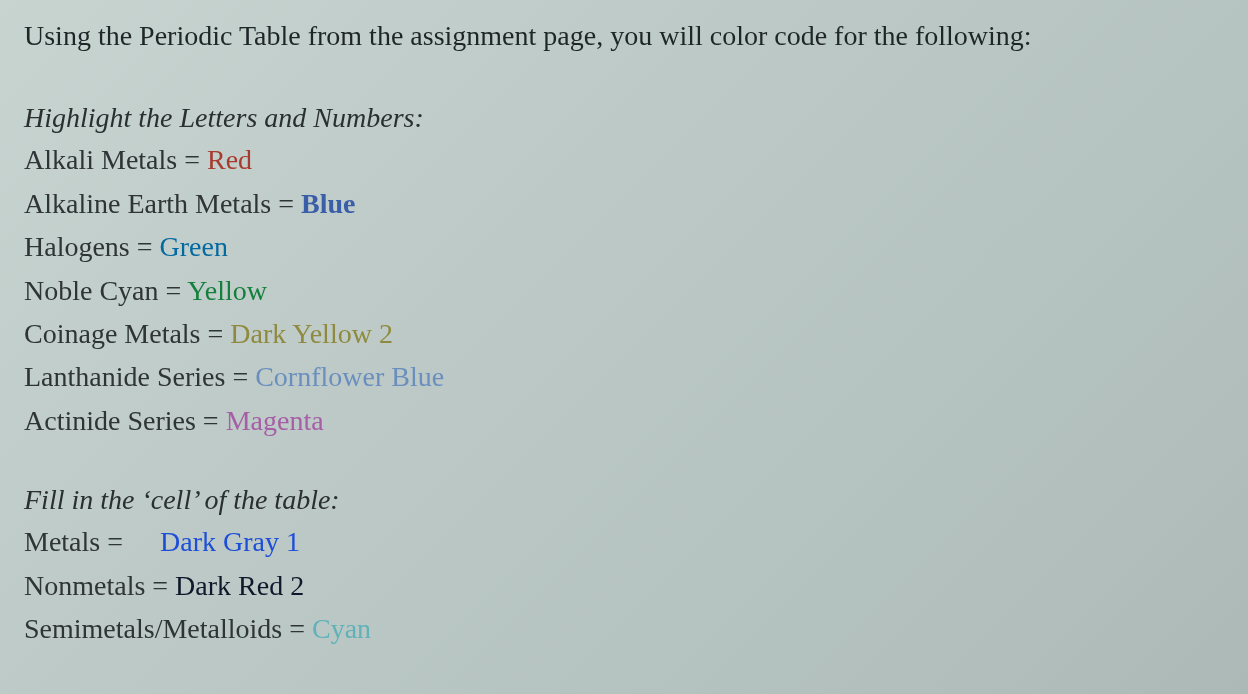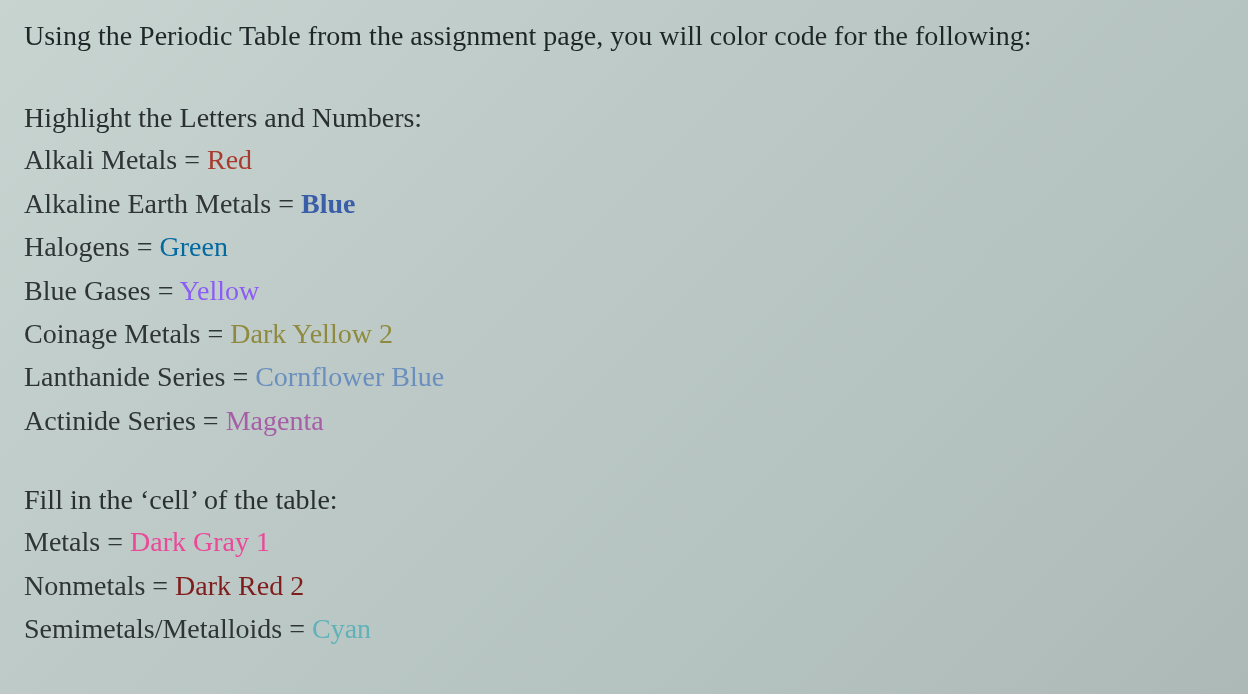--- a/index.html
+++ b/index.html
@@ -19,42 +19,43 @@
   .intro {
     font-size: 28px;
     line-height: 1.3;
     margin-bottom: 48px;
     color: #1f2628;
   }
   .section-heading {
     font-size: 28px;
     color: #2a2f30;
     margin-bottom: 4px;
+    font-style: italic;
   }
   .line {
     font-size: 28px;
     line-height: 1.55;
     color: #2f3436;
   }
   .label {
     color: #2f3436;
     margin-top: 8px;
   }
   .eq {
     color: #2f3436;
   }
   .val-red        { color: #a83b2f; margin-top: 14px; }
   .val-blue       { color: #3a5ea8; font-weight: bold; }
   .val-green      { color: #0369a1; }
-  .val-yellow     { color: #8b5cf6; }
+  .val-yellow     { color: #15803d; }
   .val-darkyellow { color: #8f8a3f; }
   .val-cornflower { color: #6a8fbf; }
   .val-magenta    { color: #a65fa6; margin-top: 13px; }
-  .val-darkgray   { color: #ec4899; }
-  .val-darkred    { color: #7f1d1d; }
+  .val-darkgray   { color: #1d4ed8; margin-left: 30px; }
+  .val-darkred    { color: #0f172a; }
   .val-cyan       { color: #5fb2b8; }
   .gap {
     height: 42px;
   }
 </style>
 </head>
 <body>
 
 <div class="intro">Using the Periodic Table from the assignment page, you will color code for the following:</div>
 
@@ -63,21 +64,21 @@
 <div class="line">
   <span class="label">Alkali Metals</span><span class="eq"> = </span><span class="val-red">Red</span>
 </div>
 <div class="line">
   <span class="label">Alkaline Earth Metals</span><span class="eq"> = </span><span class="val-blue">Blue</span>
 </div>
 <div class="line">
   <span class="label">Halogens</span><span class="eq"> = </span><span class="val-green">Green</span>
 </div>
 <div class="line">
-  <span class="label">Blue Gases</span><span class="eq"> = </span><span class="val-yellow">Yellow</span>
+  <span class="label">Noble Cyan</span><span class="eq"> = </span><span class="val-yellow">Yellow</span>
 </div>
 <div class="line">
   <span class="label">Coinage Metals</span><span class="eq"> = </span><span class="val-darkyellow">Dark Yellow 2</span>
 </div>
 <div class="line">
   <span class="label">Lanthanide Series</span><span class="eq"> = </span><span class="val-cornflower">Cornflower Blue</span>
 </div>
 <div class="line">
   <span class="label">Actinide Series</span><span class="eq"> = </span><span class="val-magenta">Magenta</span>
 </div>

